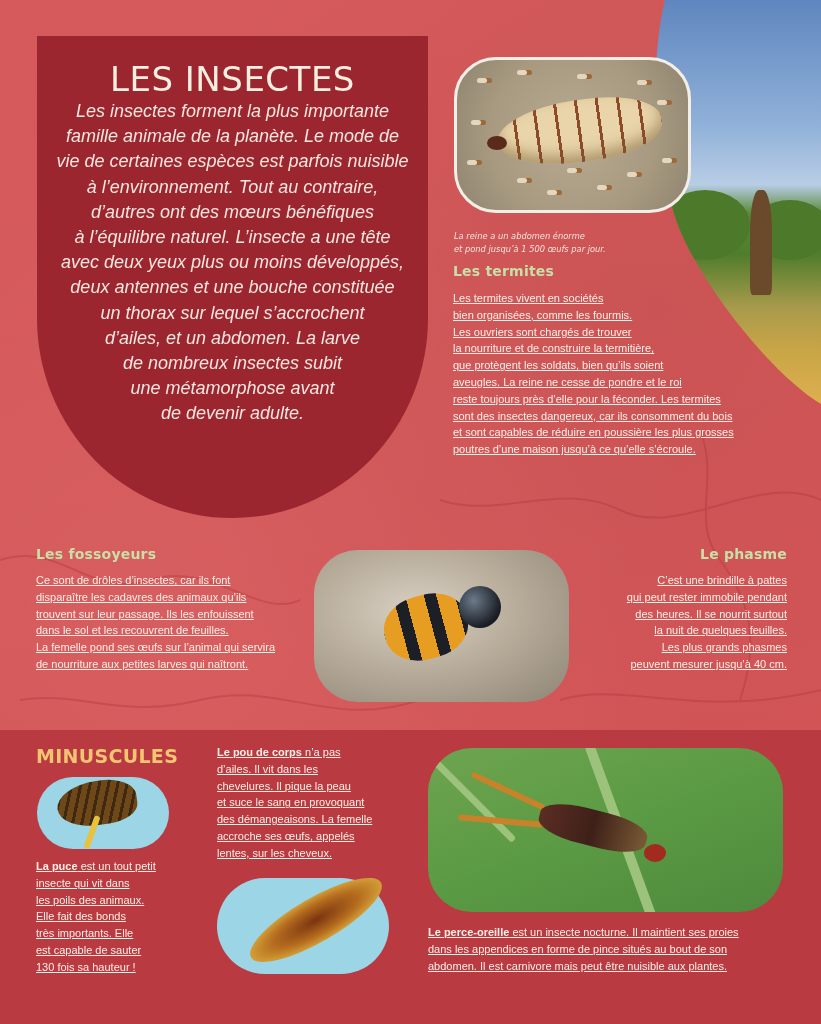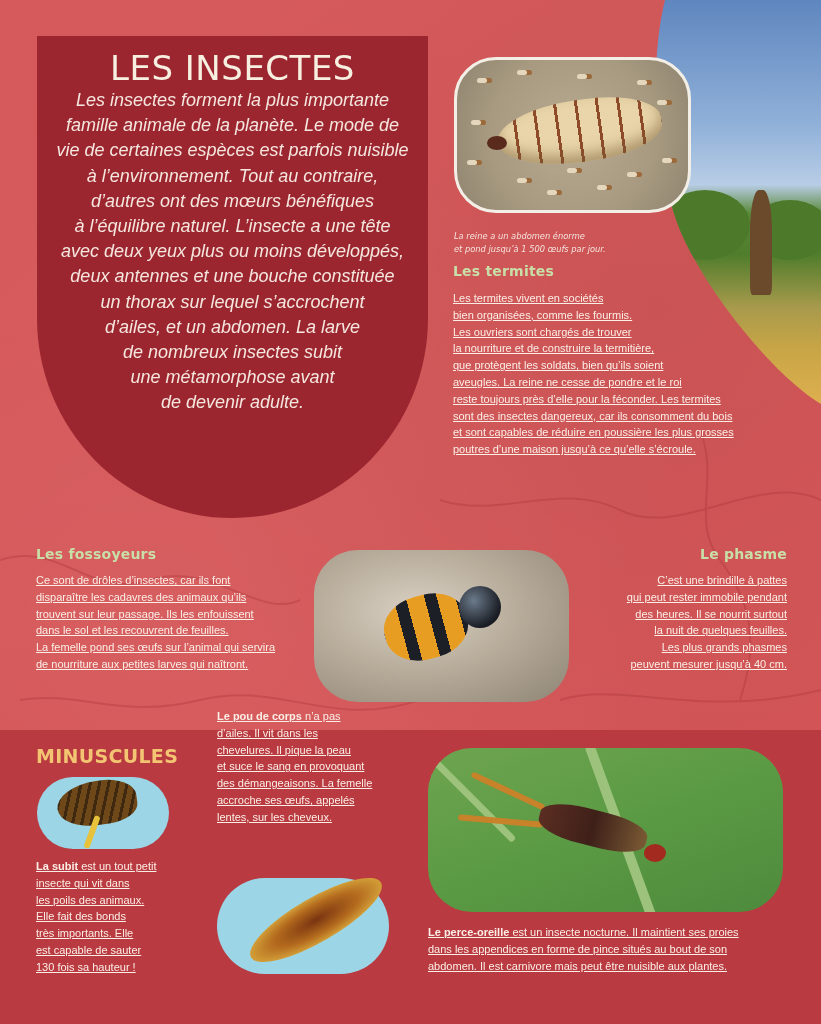--- a/index.html
+++ b/index.html
@@ -30,21 +30,21 @@
   
   .intro {
     position: absolute; left: 37px; top: 36px; width: 391px; height: 482px;
     background: #9c2630;
     border-radius: 0 0 195px 195px / 0 0 200px 200px;
     text-align: center;
   }
   .intro h1 {
     font-family: "DejaVu Sans", sans-serif; font-weight: normal;
     font-size: 34px; letter-spacing: 0.5px; color: #f7efe0;
-    margin-top: 12px;
+    margin-top: 23px;
   }
   .intro p {
     font-family: Liberation Sans, sans-serif; font-style: italic;
     font-size: 18px; line-height: 25.2px; color: #f5e6de;
     padding: 0 6px;
   }
   .intro p span { display: block; white-space: nowrap; }
 
   
   .photo {
@@ -240,30 +240,30 @@
   <div class="band"></div>
 
   <h2 class="minuscules">MINUSCULES</h2>
 
   <div class="blue-pill flea-pill">
     <div class="flea"></div>
     <div class="flea-leg"></div>
   </div>
 
   <div class="body-text" style="left:36px;top:858px;">
-    <span><b class="bold">La subit</b><span style="display:inline"> est un tout petit</span></span>
+    <span><b class="bold">La puce</b><span style="display:inline"> est un tout petit</span></span>
     <span>insecte qui vit dans</span>
     <span>les poils des animaux.</span>
     <span>Elle fait des bonds</span>
     <span>très importants. Elle</span>
     <span>est capable de sauter</span>
     <span>130 fois sa hauteur !</span>
   </div>
 
-  <div class="body-text" style="left:217px;top:708px;">
+  <div class="body-text" style="left:217px;top:744px;">
     <span><b class="bold">Le pou de corps</b><span style="display:inline"> n’a pas</span></span>
     <span>d’ailes. Il vit dans les</span>
     <span>chevelures. Il pique la peau</span>
     <span>et suce le sang en provoquant</span>
     <span>des démangeaisons. La femelle</span>
     <span>accroche ses œufs, appelés</span>
     <span>lentes, sur les cheveux.</span>
   </div>
 
   <div class="blue-pill lice-pill">

